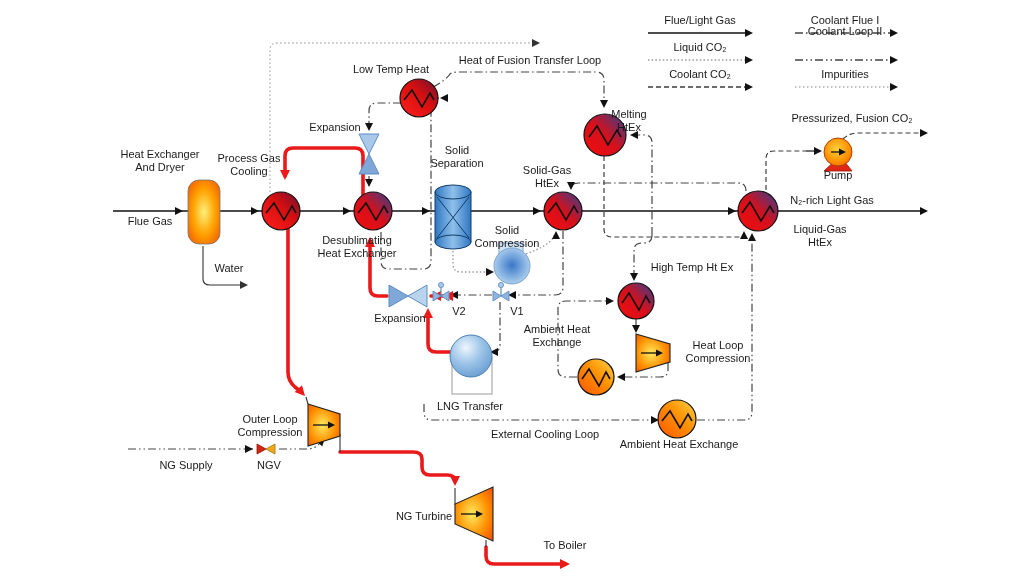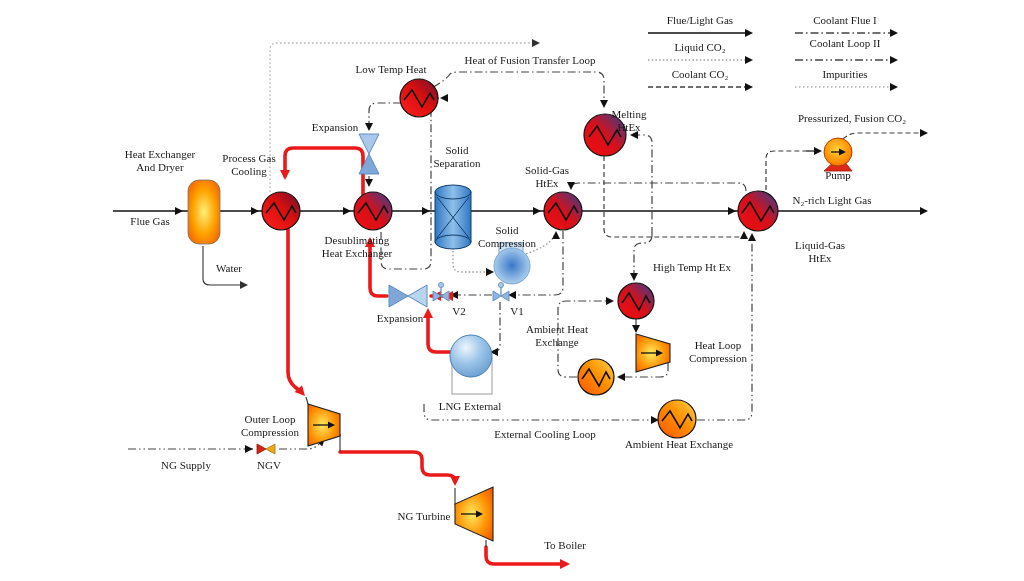--- a/index.html
+++ b/index.html
@@ -1,17 +1,17 @@
 <!DOCTYPE html>
 <html><head>
 <meta charset="utf-8">
 <style>
   html,body{margin:0;padding:0;background:#fff;}
   #stage{position:relative;width:1024px;height:581px;background:#fff;overflow:hidden;
-         font-family:Liberation Serif, serif;}
+         font-family:Liberation Sans, sans-serif;}
   #diagram{position:absolute;left:0;top:0;}
   .lbl{position:absolute;transform:translate(-50%,-50%);font-size:11px;color:#1a1a1a;
        text-align:center;line-height:1.22;white-space:pre-line;pointer-events:none;}
   .lg{font-size:11px;}
 </style>
 </head>
 <body>
 
 <div id="stage">
 <svg id="diagram" width="1024" height="581" viewBox="0 0 1024 581">
@@ -300,21 +300,21 @@
     <path d="M898,60 l-8,-4 v8 z" fill="#111" stroke="none"></path>
     <path d="M795,87 L893,87" stroke="#b0b0b0" stroke-width="1.3" stroke-dasharray="1.5 2.5"></path>
     <path d="M898,87 l-8,-4 v8 z" fill="#111" stroke="none"></path>
   </g>
 </svg>
 
 <div class="lbl lg" style="left:700px;top:21px">Flue/Light Gas</div>
 <div class="lbl lg" style="left:700px;top:48px">Liquid CO₂</div>
 <div class="lbl lg" style="left:700px;top:75px">Coolant CO₂</div>
 <div class="lbl lg" style="left:845px;top:21px">Coolant Flue I</div>
-<div class="lbl lg" style="left:845px;top:44px">Coolant Loop II</div>
+<div class="lbl lg" style="left:845px;top:32px">Coolant Loop II</div>
 <div class="lbl lg" style="left:845px;top:75px">Impurities</div>
 
 <div class="lbl" style="left:391px;top:70px">Low Temp Heat</div>
 <div class="lbl" style="left:530px;top:61px">Heat of Fusion Transfer Loop</div>
 <div class="lbl" style="left:629px;top:121px">Melting
 HtEx</div>
 <div class="lbl" style="left:852px;top:119px">Pressurized, Fusion CO₂</div>
 <div class="lbl" style="left:160px;top:161px">Heat Exchanger
 And Dryer</div>
 <div class="lbl" style="left:249px;top:165px">Process Gas
@@ -324,32 +324,32 @@
 Separation</div>
 <div class="lbl" style="left:547px;top:177px">Solid-Gas
 HtEx</div>
 <div class="lbl" style="left:838px;top:176px">Pump</div>
 <div class="lbl" style="left:150px;top:222px">Flue Gas</div>
 <div class="lbl" style="left:832px;top:201px">N₂-rich Light Gas</div>
 <div class="lbl" style="left:357px;top:247px">Desublimating
 Heat Exchanger</div>
 <div class="lbl" style="left:507px;top:237px">Solid
 Compression</div>
-<div class="lbl" style="left:820px;top:252px">Liquid-Gas
+<div class="lbl" style="left:820px;top:236px">Liquid-Gas
 HtEx</div>
 <div class="lbl" style="left:229px;top:269px">Water</div>
 <div class="lbl" style="left:400px;top:319px">Expansion</div>
 <div class="lbl" style="left:459px;top:312px">V2</div>
 <div class="lbl" style="left:517px;top:312px">V1</div>
 <div class="lbl" style="left:557px;top:336px">Ambient Heat
 Exchange</div>
 <div class="lbl" style="left:692px;top:268px">High Temp Ht Ex</div>
 <div class="lbl" style="left:718px;top:352px">Heat Loop
 Compression</div>
-<div class="lbl" style="left:470px;top:407px">LNG External</div>
+<div class="lbl" style="left:470px;top:407px">LNG Transfer</div>
 <div class="lbl" style="left:270px;top:426px">Outer Loop
 Compression</div>
 <div class="lbl" style="left:545px;top:435px">External Cooling Loop</div>
 <div class="lbl" style="left:679px;top:445px">Ambient Heat Exchange</div>
 <div class="lbl" style="left:186px;top:466px">NG Supply</div>
 <div class="lbl" style="left:269px;top:466px">NGV</div>
 <div class="lbl" style="left:424px;top:517px">NG Turbine</div>
 <div class="lbl" style="left:565px;top:546px">To Boiler</div>
 </div>
 

